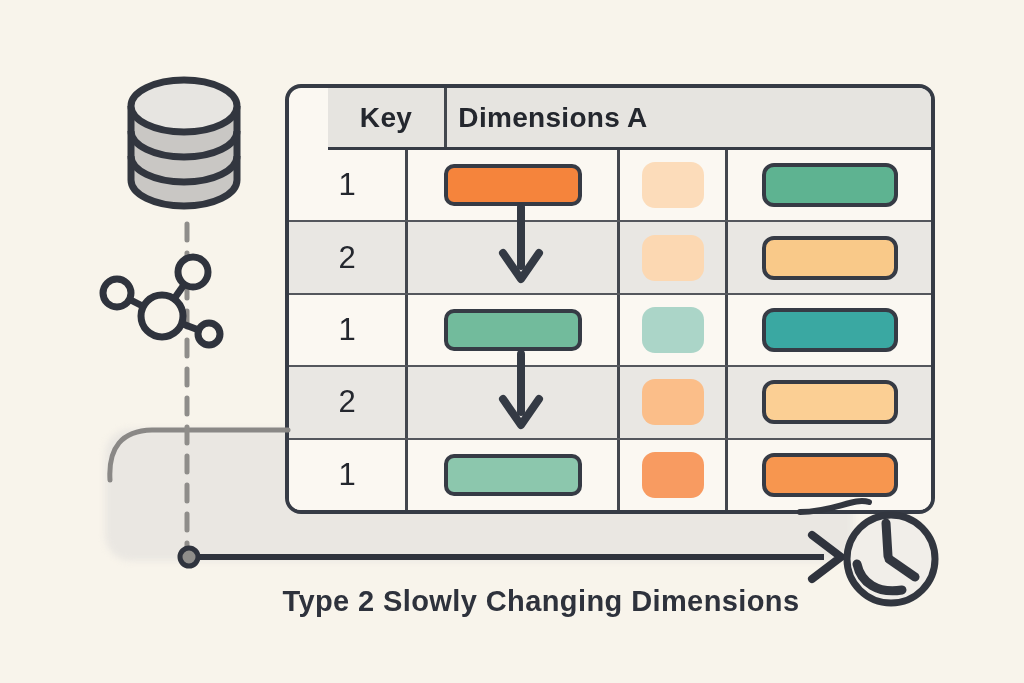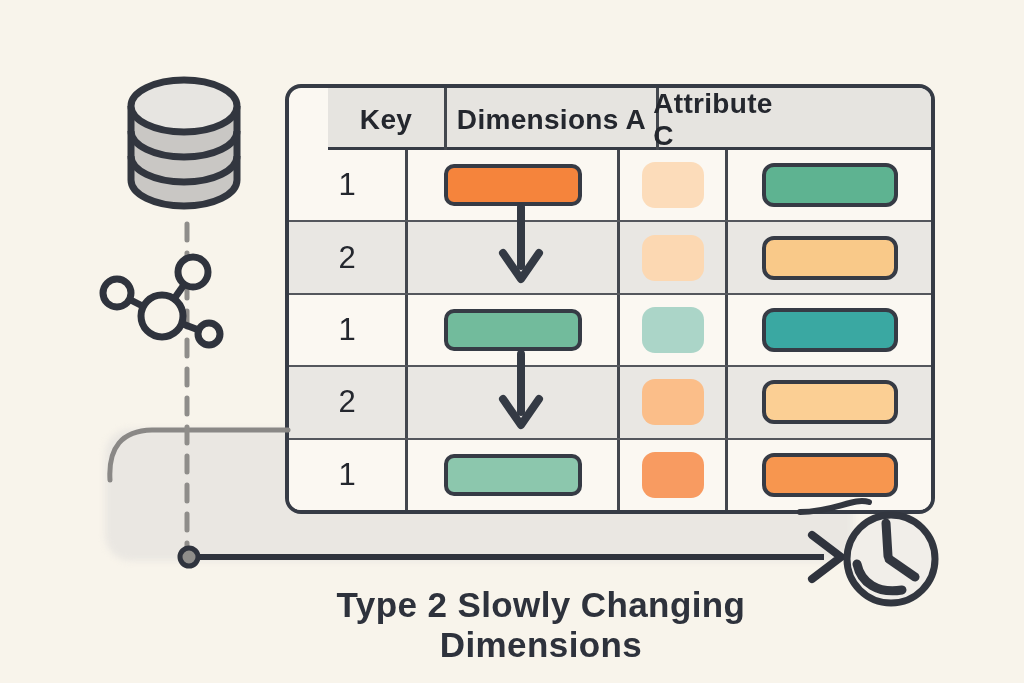--- a/index.html
+++ b/index.html
@@ -46,33 +46,32 @@
   .pill{box-sizing:border-box;}
   .pill-a{width:138px;height:42px;border-radius:10px;border:4px solid #363b45;}
   .pill-b{width:62px;height:46px;border-radius:13px;}
   .pill-c{width:136px;height:44px;border-radius:12px;border:4px solid #363b45;}
   .overlay{
     position:absolute;left:0;top:0;width:1024px;height:683px;
     pointer-events:none;
   }
   .caption{
     position:absolute;left:241px;top:585px;width:600px;text-align:center;
-    font-size:35px;font-weight:700;color:#2e323c;letter-spacing:0.4px;
+    font-size:29px;font-weight:700;color:#2e323c;letter-spacing:0.4px;
   }
 </style>
 </head>
 <body>
 
 <div class="band"></div>
 
 <div class="dim-table">
   <div class="thead">
     <div class="cell">Key</div>
     <div class="cell">Dimensions A</div>
-    <div class="cell">Attribute C</div>
   </div>
   <div class="tbody">
       <div class="trow odd">
         <div class="cell key-cell">1</div>
         <div class="cell attr-cell">
           <div class="pill pill-a" style="background: rgb(245, 132, 60);"></div>
         </div>
         <div class="cell attr-cell">
           <div class="pill pill-b" style="background: rgb(252, 220, 186);"></div>
         </div>

